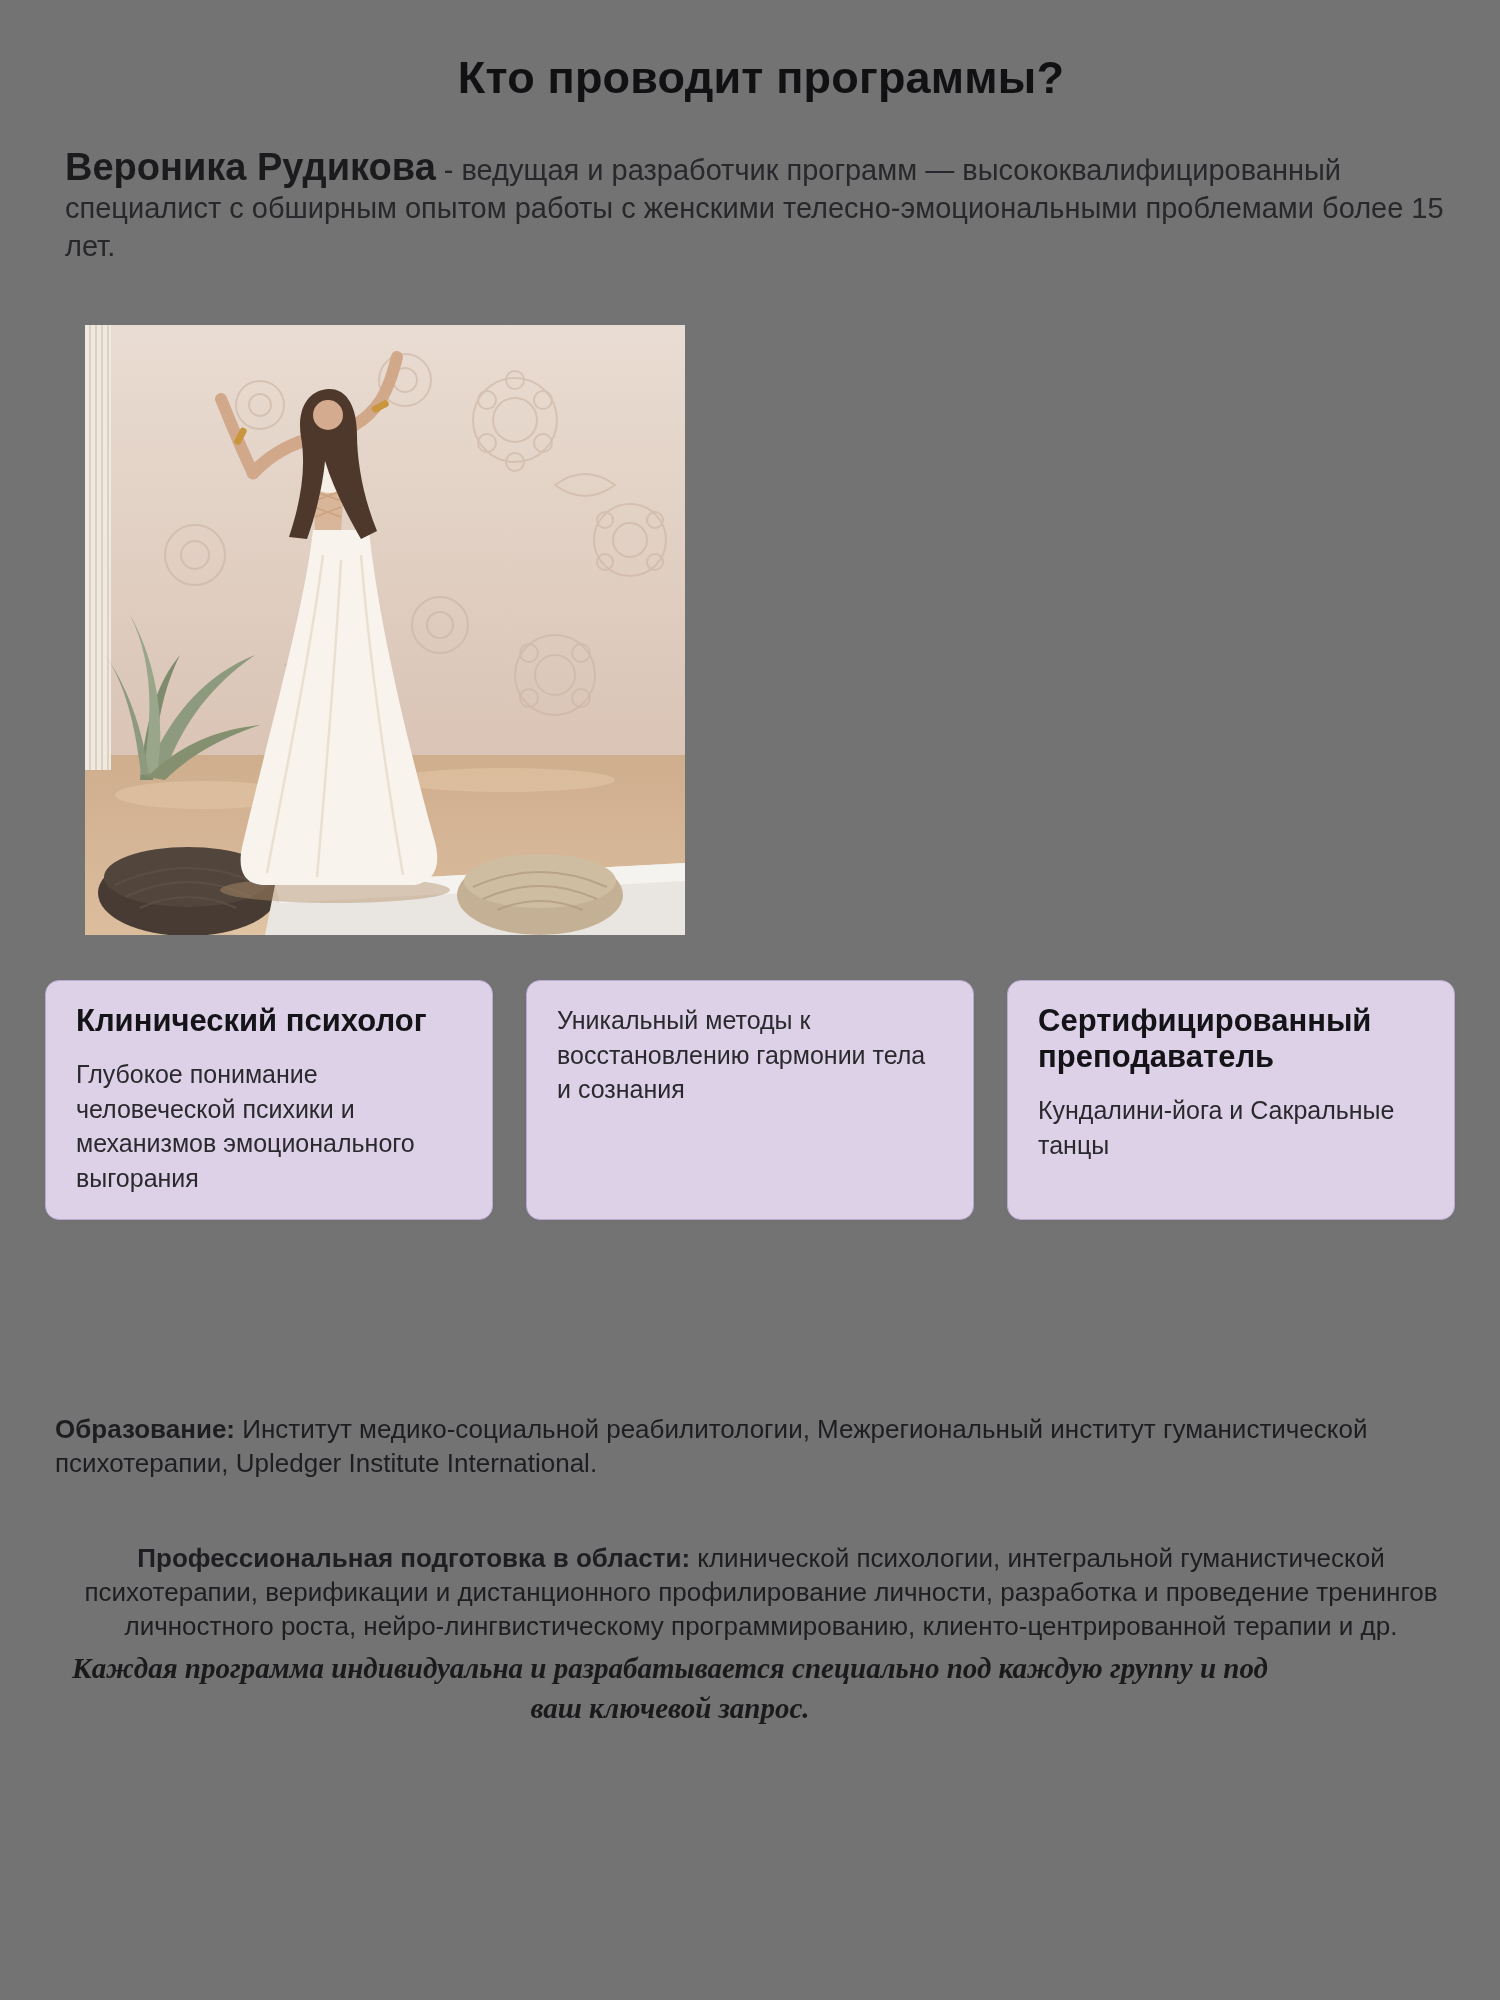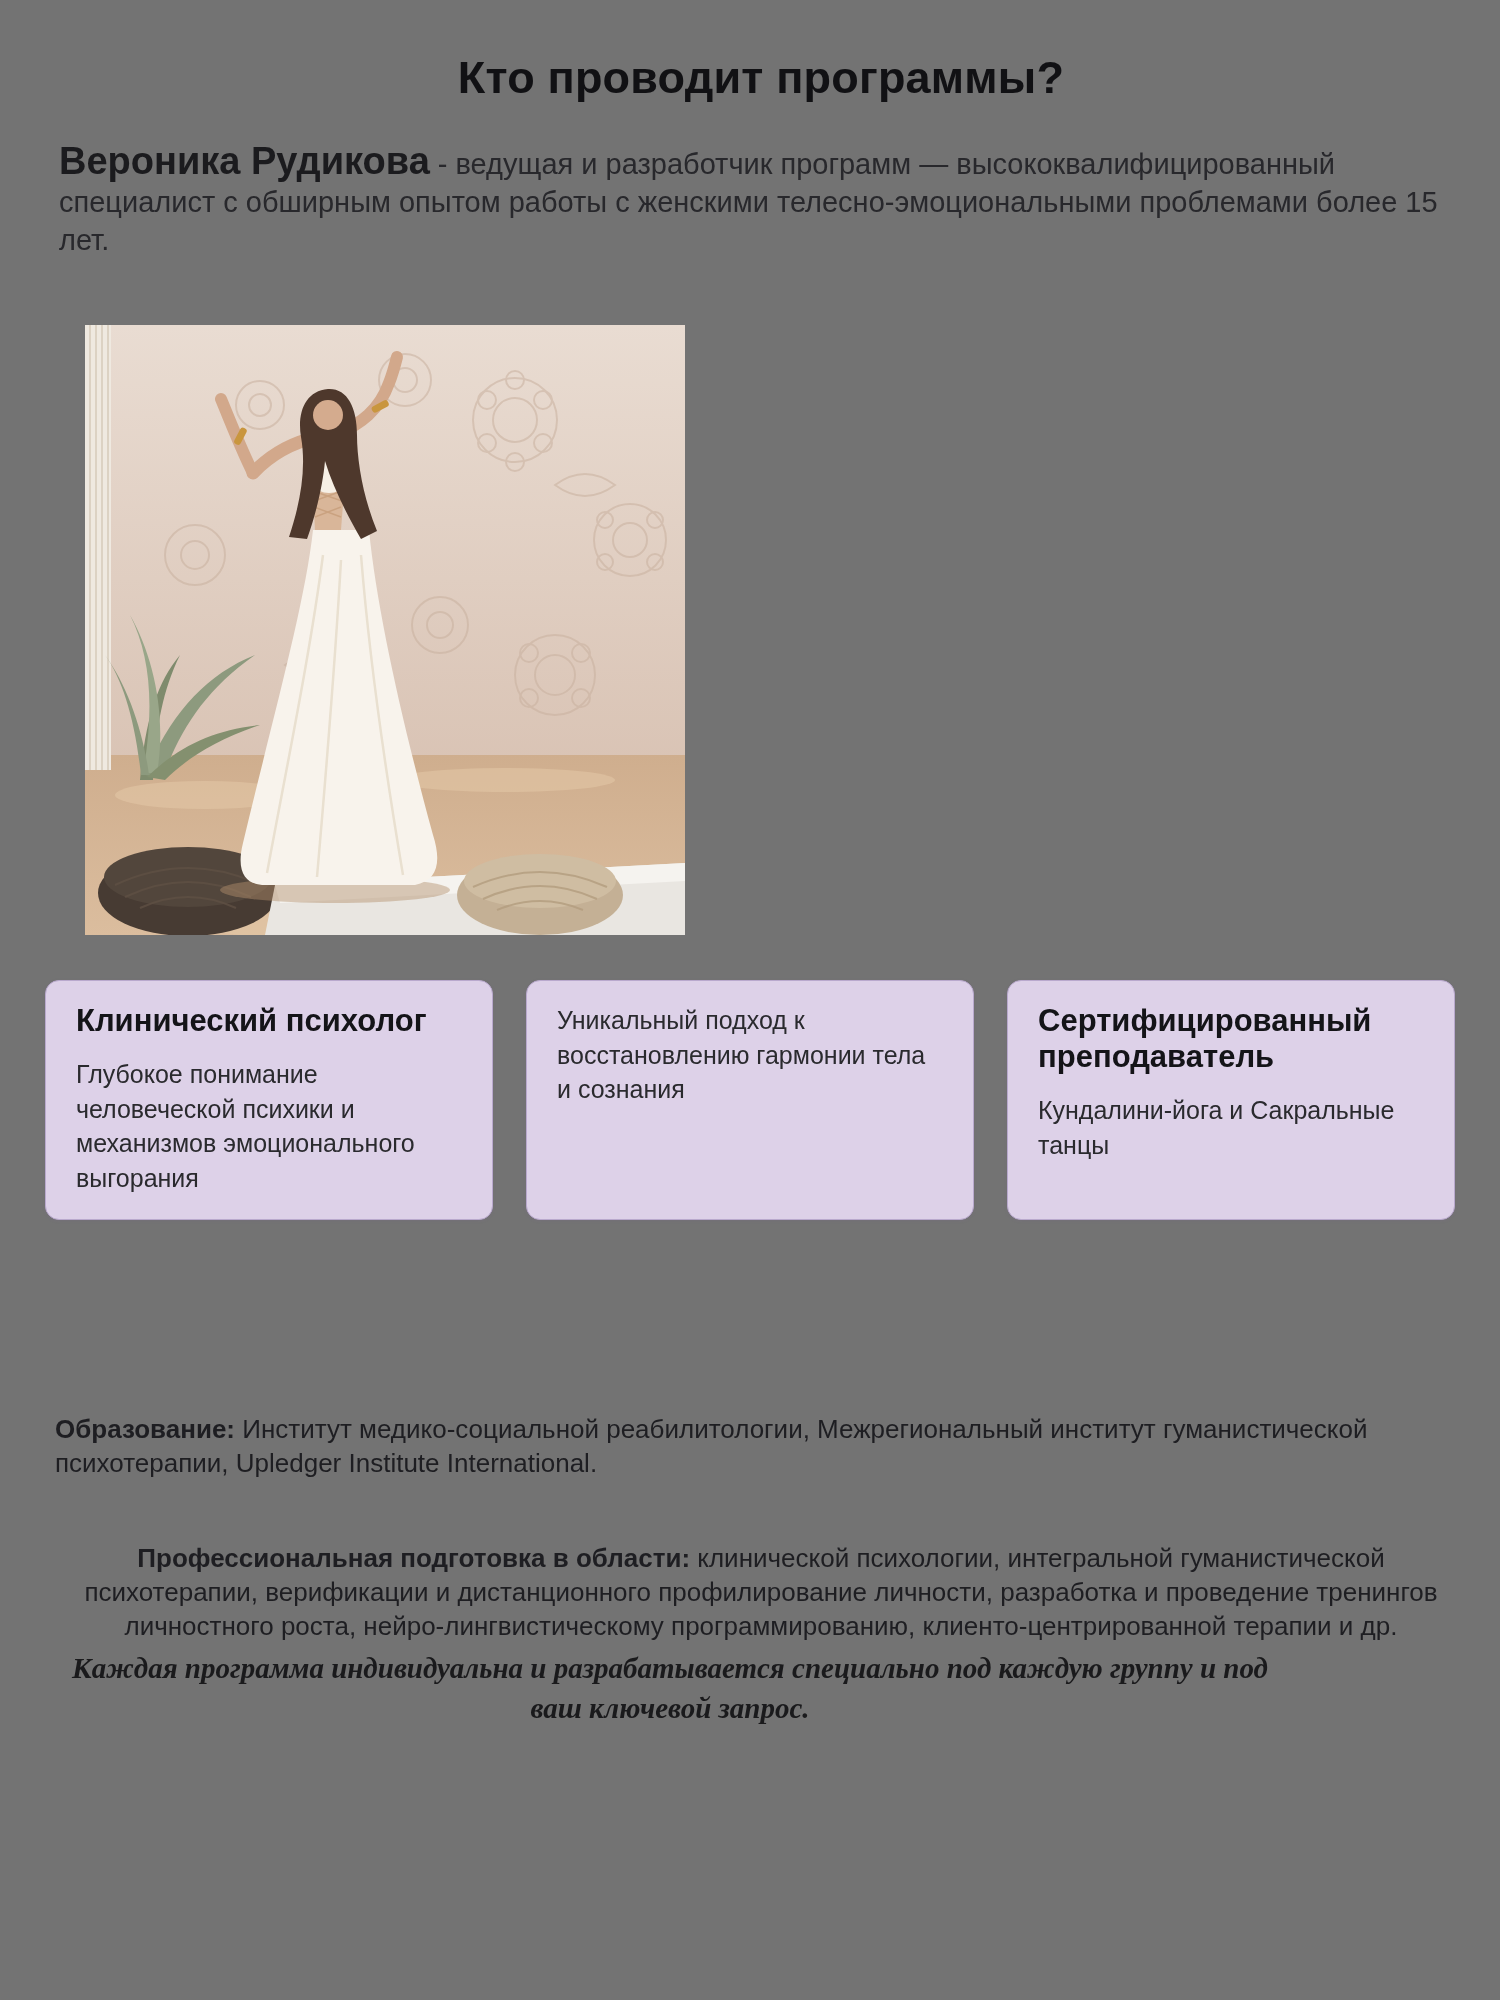--- a/index.html
+++ b/index.html
@@ -6,21 +6,21 @@
   .page {
     position:relative; width:1500px; height:2000px; background:#737373;
     font-family:"Liberation Sans", sans-serif; color:#1d1d1f; overflow:hidden;padding-left:22px;
   }
   .title {
     position:absolute; top:52px; left:0; width:100%; text-align:center;
     font-size:45px; font-weight:700; margin:0; letter-spacing:.2px; color:#111114;
   }
   .intro {
     position:absolute; top:138px; left:55px; width:1400px;
-    font-size:29px; line-height:38px; margin:4px; color:#28282c;
+    font-size:29px; line-height:38px; margin:10px; color:#28282c;
   }
   .intro .name { font-size:38px; font-weight:700; color:#1b1b1e; }
   .photo {
     position:absolute; top:325px; left:85px; width:600px; height:610px; overflow:hidden;
   }
   .photo svg { display:block; }
   .cards {
     position:absolute; top:980px; left:45px; width:1410px;
     display:grid; grid-template-columns:1fr 1fr 1fr; column-gap:33px; row-gap:17px;
   }
@@ -191,21 +191,21 @@
       </g>
     </svg>
   </div>
 
   <div class="cards">
     <div class="card">
       <h2>Клинический психолог</h2>
       <p>Глубокое понимание человеческой психики и механизмов эмоционального выгорания</p>
     </div>
     <div class="card">
-      <p>Уникальный подход к восстановлению гармонии тела и сознания</p>
+      <p>Уникальный методы к восстановлению гармонии тела и сознания</p>
     </div>
     <div class="card">
       <h2>Сертифицированный преподаватель</h2>
       <p>Кундалини-йога и Сакральные танцы</p>
     </div>
   </div>
 
   <p class="edu"><b>Образование:</b><span> Институт медико-социальной реабилитологии, Межрегиональный институт гуманистической психотерапии, Upledger Institute International.</span></p>
 
   <p class="training"><b>Профессиональная подготовка в области:</b><span>  клинической психологии, интегральной гуманистической психотерапии, верификации и дистанционного профилирование личности, разработка и проведение тренингов личностного роста, нейро-лингвистическому программированию, клиенто-центрированной терапии и др.</span></p>

